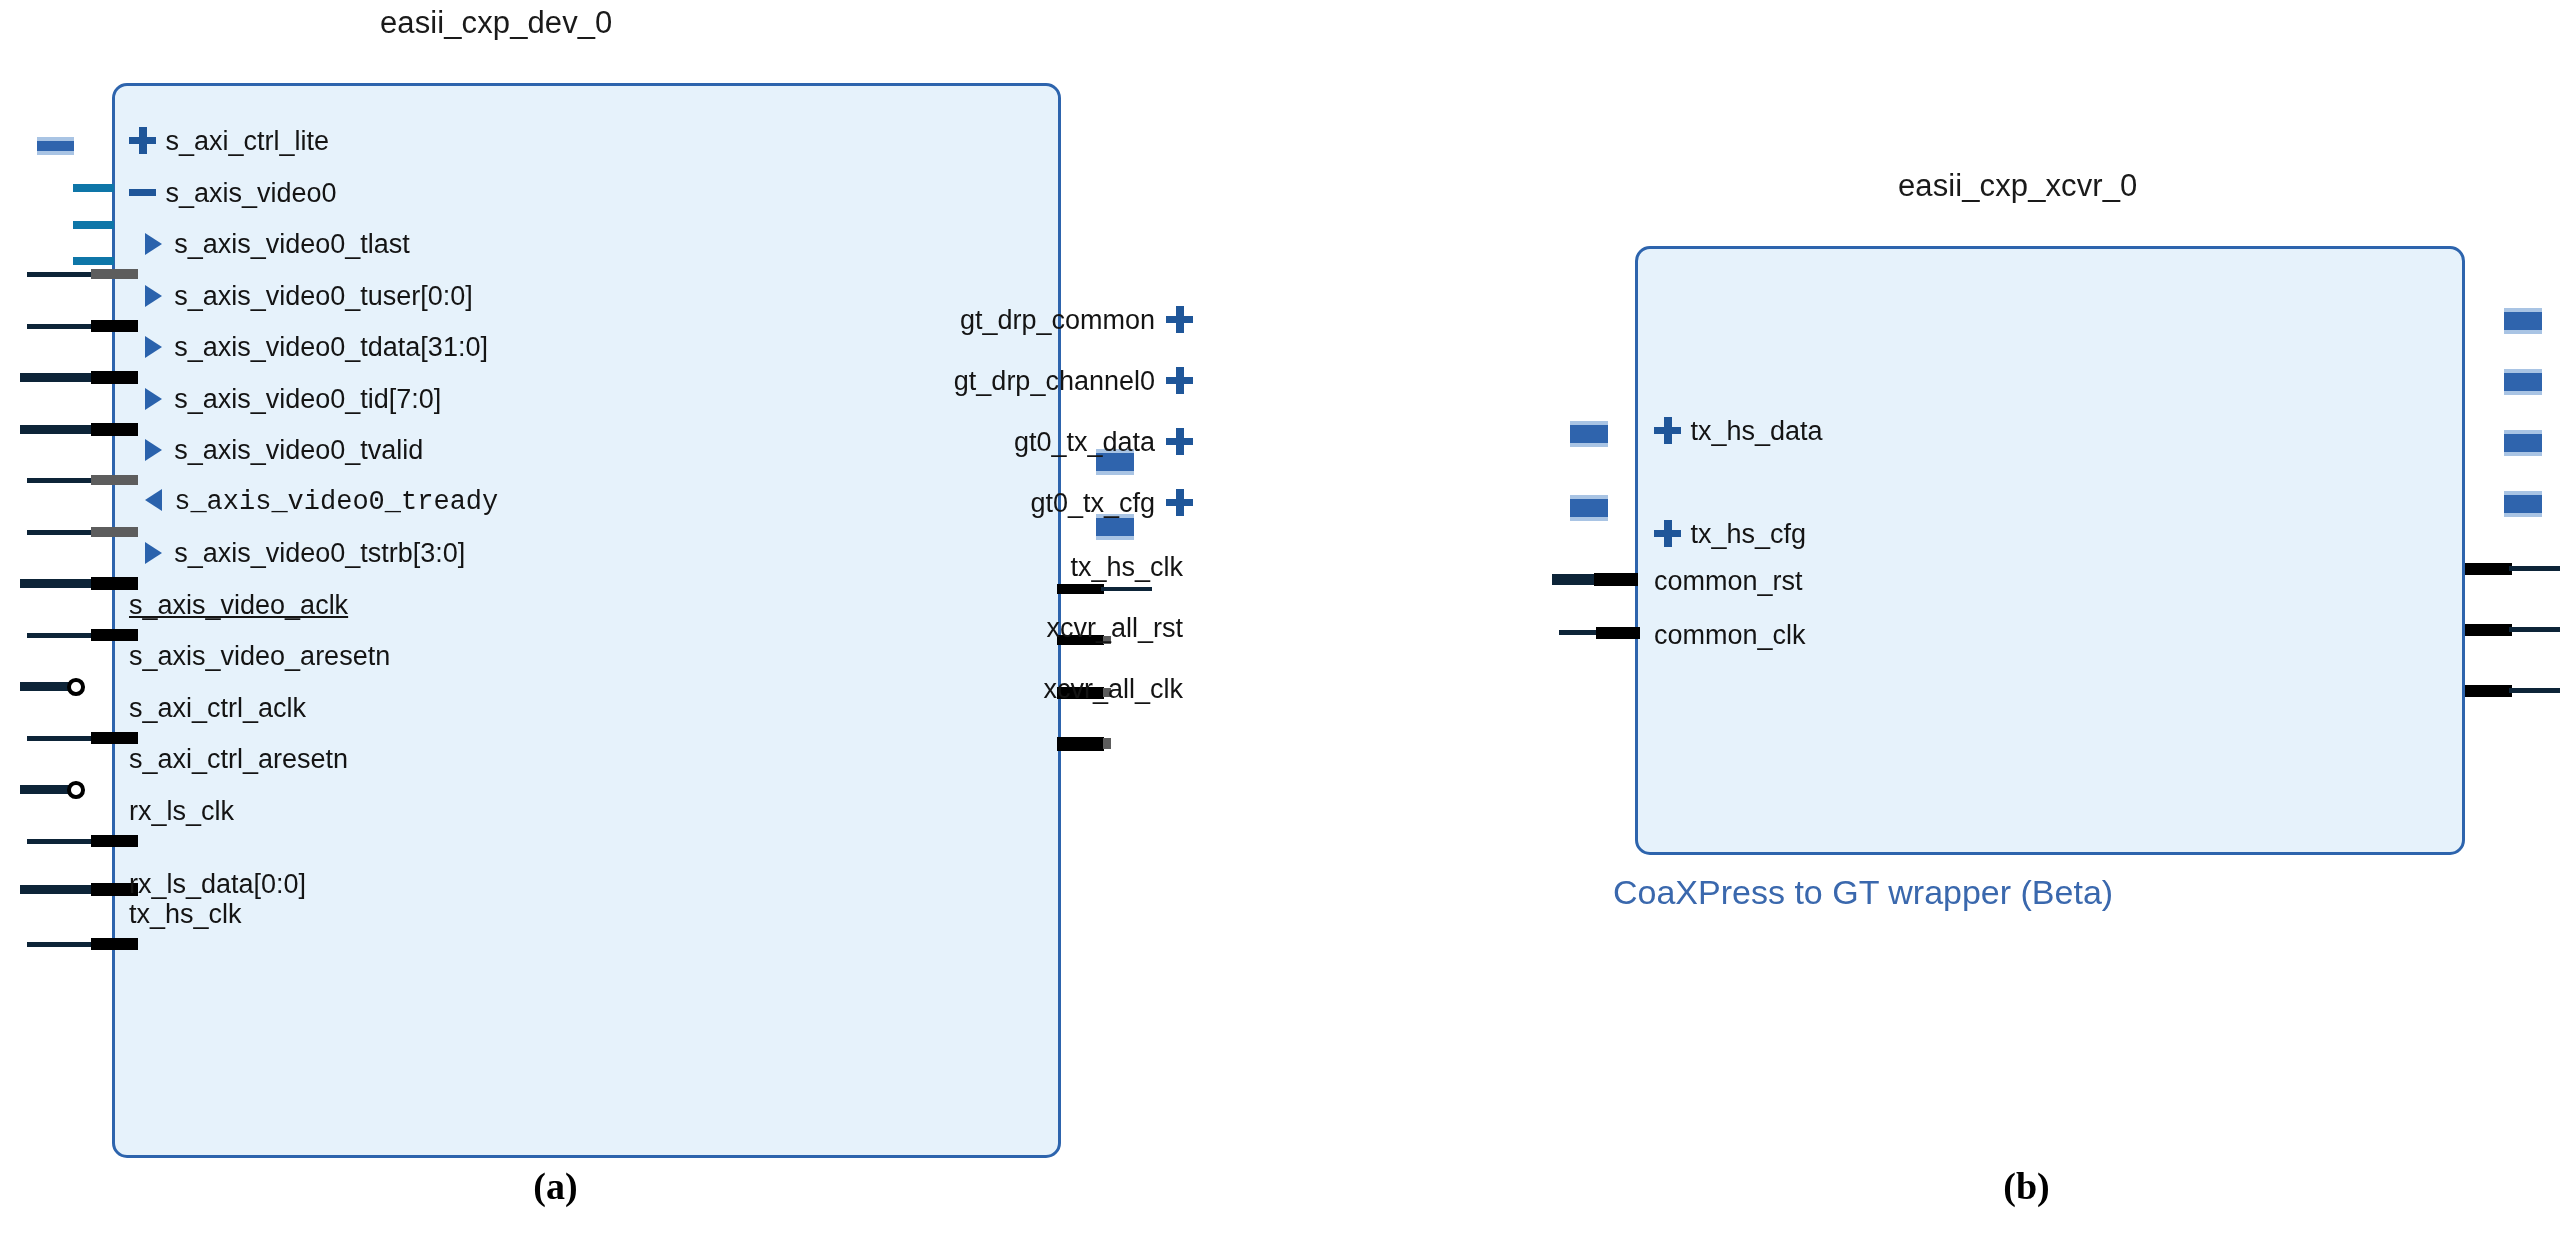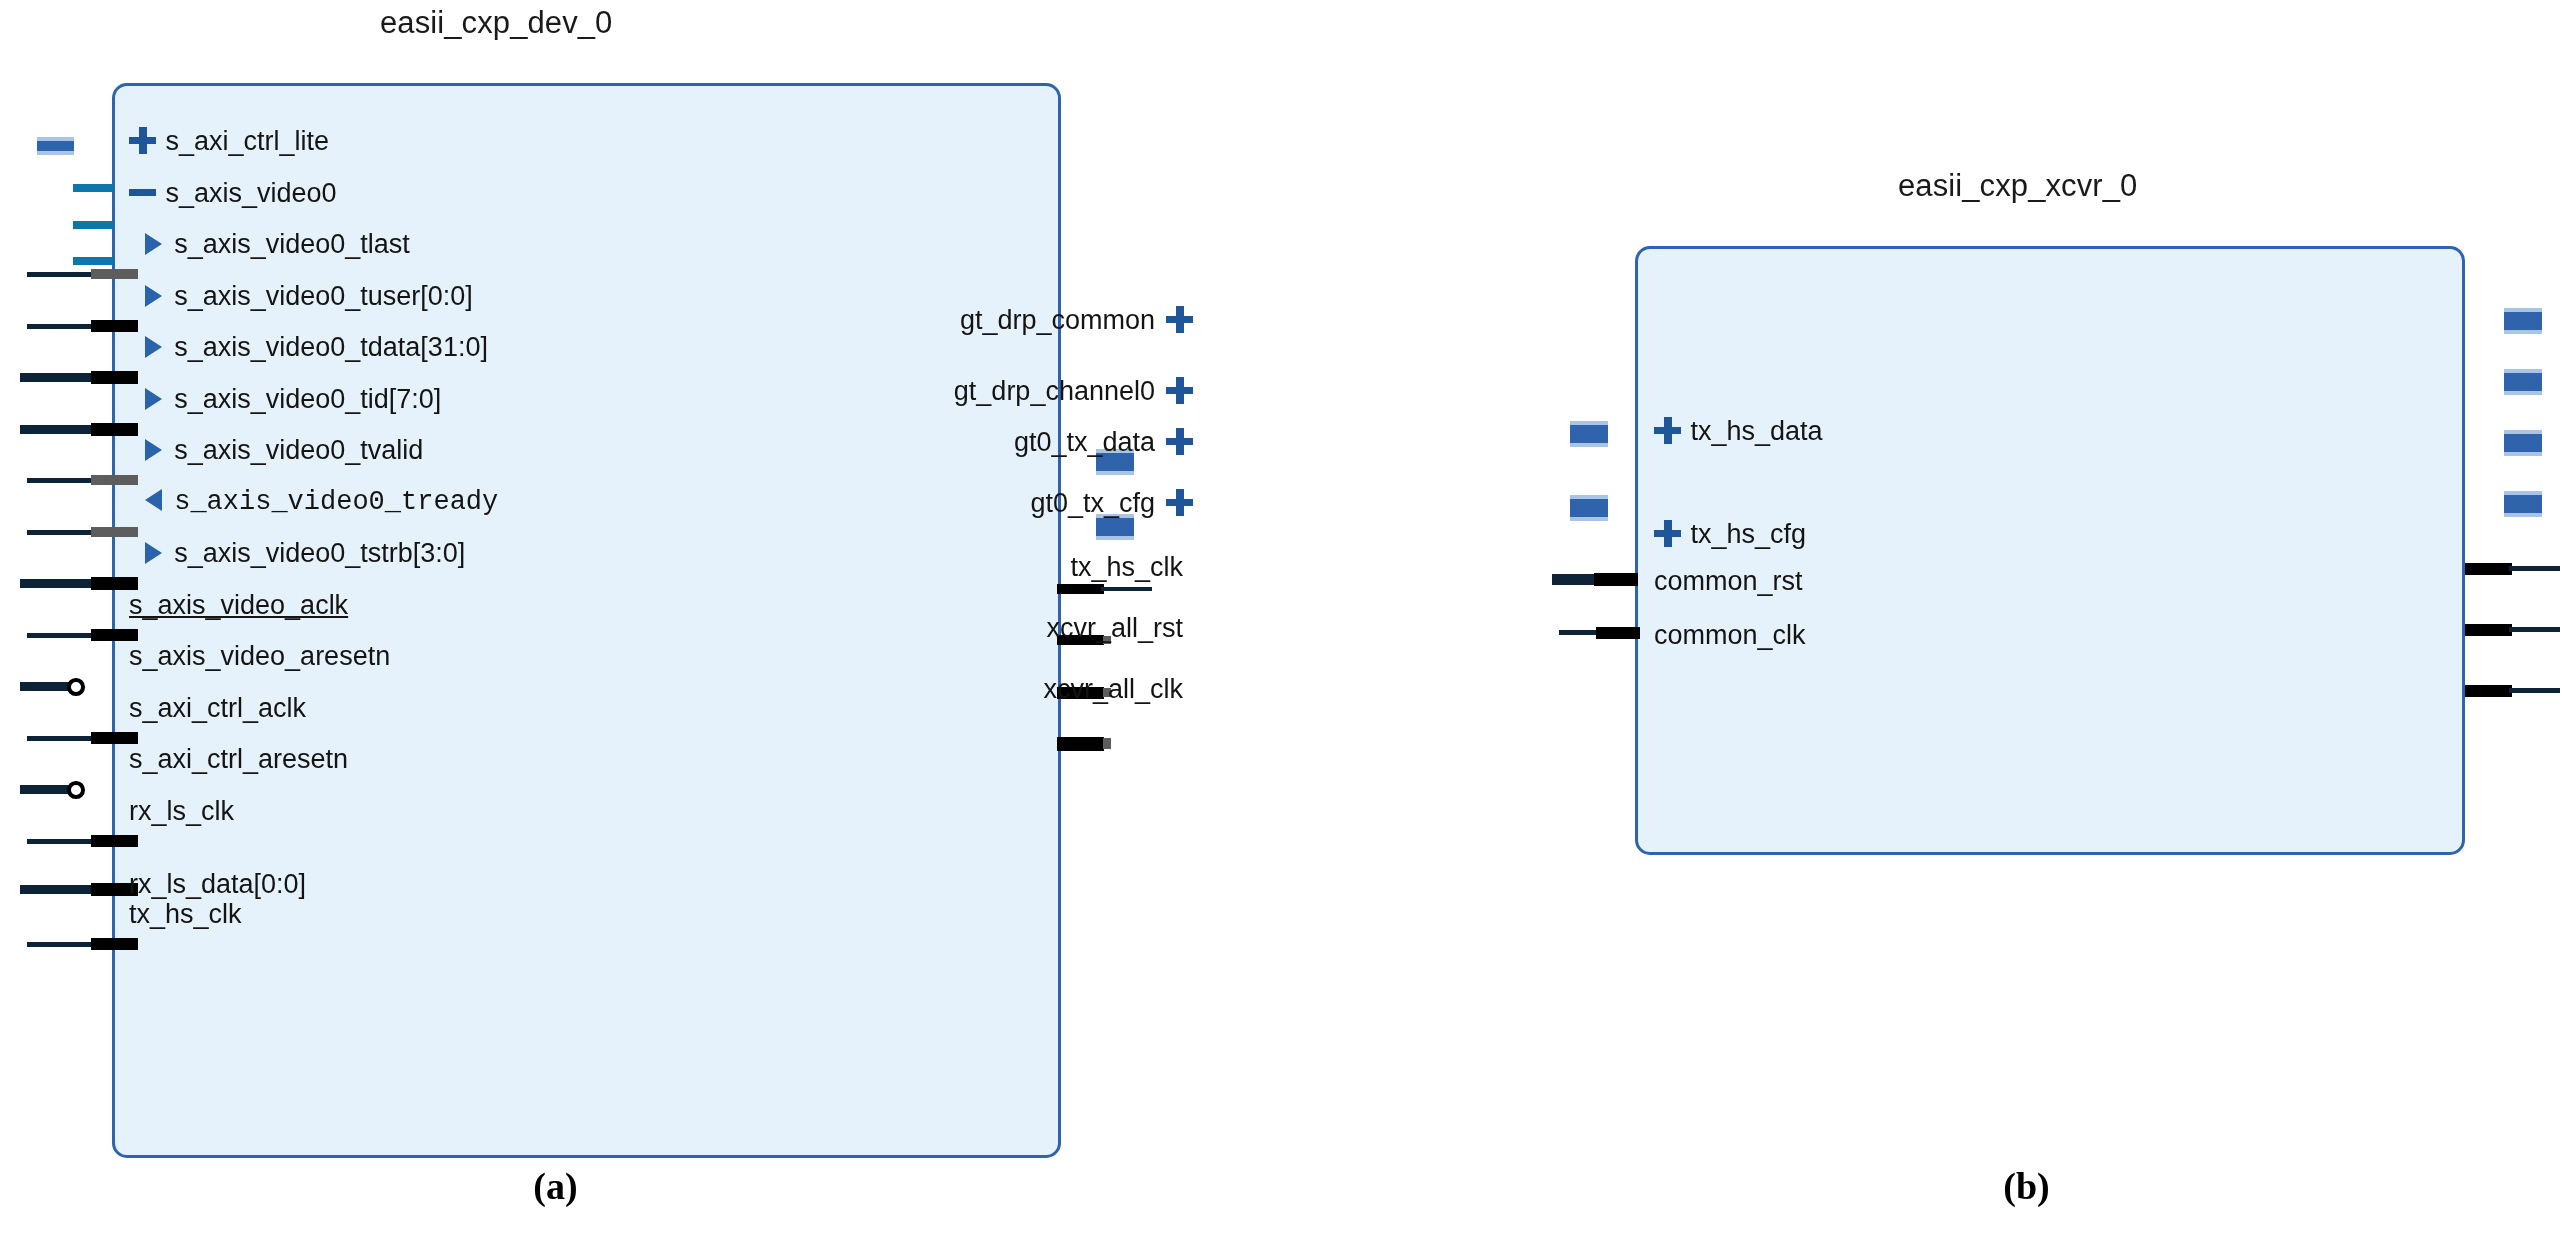--- a/index.html
+++ b/index.html
@@ -331,21 +331,21 @@
     <div class="port left" style="left:461px;top:619px;">
       <span>common_clk</span>
     </div>
 
     <div class="port right" style="right:1383px;top:304px;width:0;">
       <span style="position:absolute;right:0;top:0;white-space:nowrap;">
         <span>gt_drp_common</span><span class="exp plus trail"></span>
       </span>
     </div>
     <div class="port right" style="right:1383px;top:365px;width:0;">
-      <span style="position:absolute;right:0;top:0;white-space:nowrap;margin-top:10px;">
+      <span style="position:absolute;right:0;top:0;white-space:nowrap;">
         <span>gt_drp_channel0</span><span class="exp plus trail"></span>
       </span>
     </div>
     <div class="port right" style="right:1383px;top:426px;width:0;">
       <span style="position:absolute;right:0;top:0;white-space:nowrap;">
         <span>gt0_tx_data</span><span class="exp plus trail"></span>
       </span>
     </div>
     <div class="port right" style="right:1383px;top:487px;width:0;">
       <span style="position:absolute;right:0;top:0;white-space:nowrap;">
@@ -393,18 +393,19 @@
     </div>
     <div class="stub" style="left:1272px;top:624px;">
       <div class="pad" style="left:0;top:0;width:47px;height:12.2px;"></div>
       <div class="wire" style="left:44px;top:3.4px;width:51px;"></div>
     </div>
     <div class="stub" style="left:1272px;top:685px;">
       <div class="pad" style="left:0;top:0;width:47px;height:12.2px;"></div>
       <div class="wire" style="left:44px;top:3.4px;width:51px;"></div>
     </div>
 
+    <div class="sub-caption" style="left:420px;top:873px;">CoaXPress to GT wrapper (Beta)</div>
 
     <div class="fig-label" style="left:793px;top:1164px;width:81px;">(b)</div>
   </div>
 
 </div>
 
 
 </body></html>

